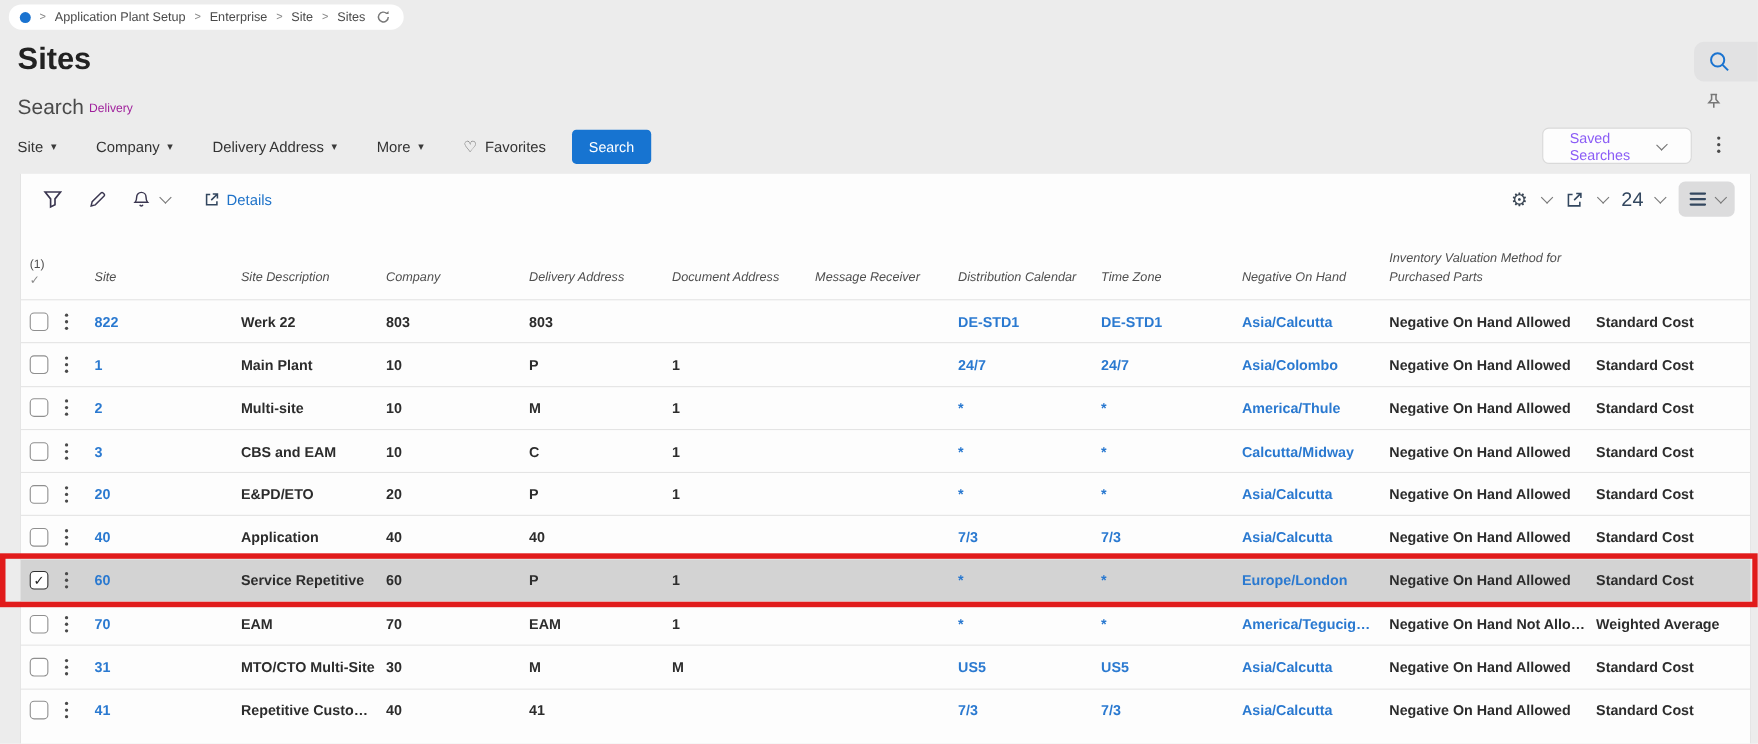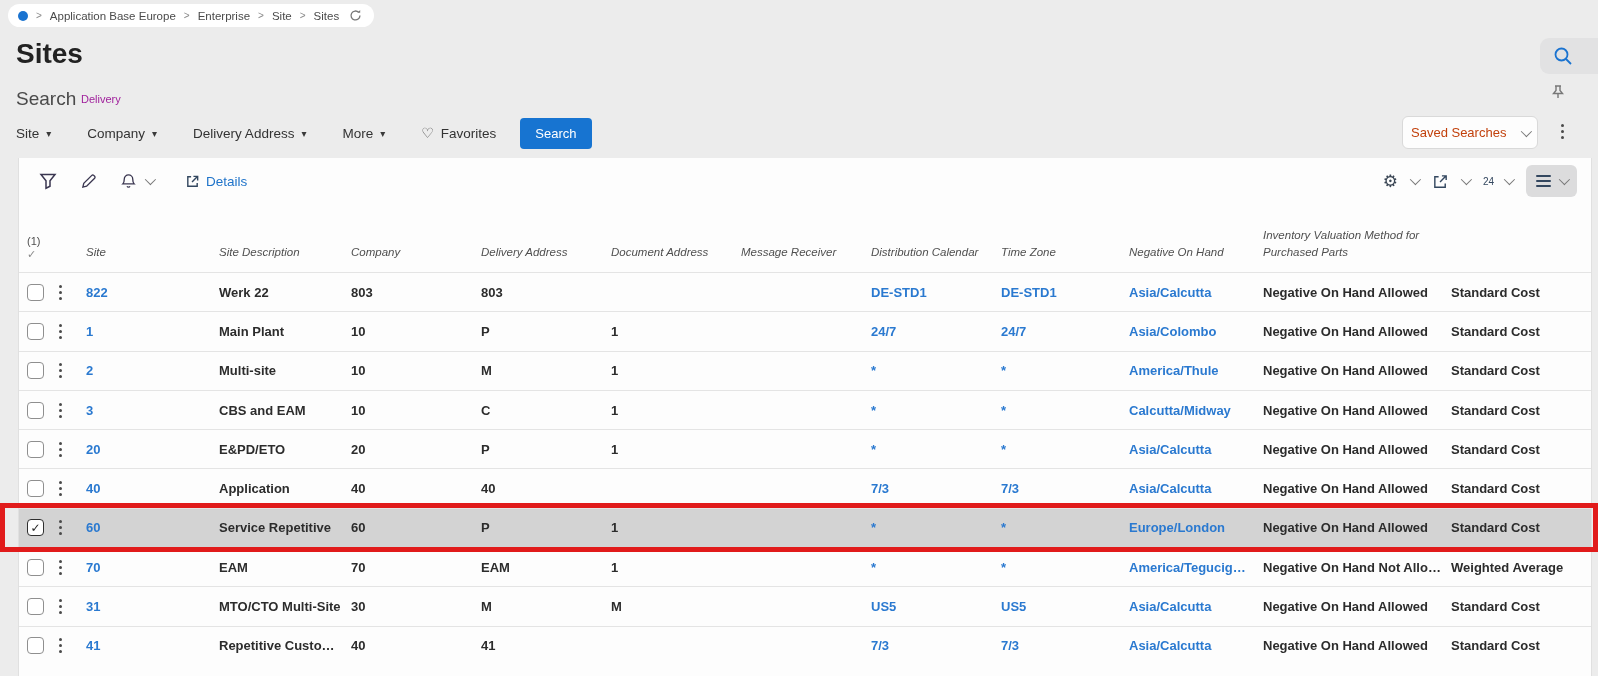--- a/index.html
+++ b/index.html
@@ -29,39 +29,39 @@
   .filter-bar { position:absolute; left:0; top:114px; width:1598px; height:38px; display:flex; align-items:center; }
   .filter-group { display:flex; align-items:center; gap:36px; margin-left:16px; }
   .filter-dd { display:flex; align-items:center; gap:7px; font-size:13.5px; color:#333; cursor:pointer; }
   .caret { font-size:10px; color:#3a3a3a; }
   .favorites { display:flex; align-items:center; gap:7px; font-size:13.5px; color:#333; cursor:pointer; }
   .heart { font-size:14px; color:#555; }
   .search-btn { margin-left:24px; background:#1774d1; color:#fff; font-size:13px; border:none; border-radius:4px;
     padding:8px 15px; cursor:pointer; font-family:inherit; }
   .saved-searches { position:absolute; right:60px; top:116px; width:136px; height:33px; background:#fdfdfd;
     border:1px solid #d9d9d9; border-radius:6px; display:flex; align-items:center; justify-content:space-between;
-    padding:0 8px; font-size:13px; color:#c2410c; cursor:pointer; }
+    padding:0 24px; font-size:13px; color:#8b5cf6; cursor:pointer; }
   .chev { width:8px; height:8px; border-right:1.5px solid #777; border-bottom:1.5px solid #777;
     transform:rotate(45deg) translateY(-2px); }
   .kebab-v { display:flex; flex-direction:column; gap:3px; align-items:center; cursor:pointer; }
   .kebab-v i { width:3px; height:3px; border-radius:50%; background:#4a4a4a; }
   .saved-kebab { position:absolute; right:34px; top:124px; }
 
   
   .card { position:absolute; left:18px; top:158px; width:1574px; height:609px; background:#fdfdfd;
     border-left:1px solid #e0e0e0; border-right:1px solid #e0e0e0; }
   .table-toolbar { height:46px; display:flex; align-items:center; padding:0 14px; }
   .tb-left { display:flex; align-items:center; gap:10px; }
   .tb-icon-btn { display:flex; align-items:center; justify-content:center; width:30px; height:30px; cursor:pointer; }
   .tb-group { display:flex; align-items:center; gap:2px; }
   .details-link { display:flex; align-items:center; gap:6px; margin-left:22px; cursor:pointer; }
   .details-link span { color:#1f73c9; font-size:13.5px; }
   .tb-right { margin-left:auto; display:flex; align-items:center; gap:14px; }
   .gear-glyph { font-size:17px; color:#3a4654; line-height:1; }
-  .page-size { font-size:10px; color:#33475f; }
+  .page-size { font-size:18px; color:#33475f; }
   .view-btn { background:#dcdcdd; border-radius:6px; height:32px; padding:0 10px; display:flex; align-items:center; gap:8px; cursor:pointer; }
   .hamburger { display:flex; flex-direction:column; gap:2.5px; }
   .hamburger i { width:15px; height:2.5px; background:#33475f; border-radius:1px; }
 
   
   .grid { display:grid; grid-template-columns:40px 27px 133px 132px 130px 130px 130px 130px 130px 128px 134px 188px minmax(0,1fr); }
   .thead { height:68px; align-items:end; padding-bottom:11px; font-size:11.5px; color:#4f4f4f; }
   .thead .hc { padding-right:10px; line-height:1.5;font-style:italic; }
   .sel-head { padding-left:8px; display:flex; flex-direction:column; gap:1px; }
   .sel-head .cnt { font-size:11px; }
@@ -84,21 +84,21 @@
   svg { display:block; }
 </style>
 </head>
 <body>
 
 <div class="page">
 
   <div class="breadcrumb-pill">
     <span class="bc-dot"></span>
     <span class="bc-sep">&gt;</span>
-    <span class="bc-item">Application Base Europe</span>
+    <span class="bc-item">Application Plant Setup</span>
     <span class="bc-sep">&gt;</span>
     <span class="bc-item">Enterprise</span>
     <span class="bc-sep">&gt;</span>
     <span class="bc-item">Site</span>
     <span class="bc-sep">&gt;</span>
     <span class="bc-item">Sites</span>
     <span class="bc-refresh">
       <svg width="13" height="13" viewBox="0 0 16 16">
           <path d="M13.5 8a5.5 5.5 0 1 1-1.6-3.9" fill="none" stroke="#777" stroke-width="1.6"></path>
           <path d="M13.8 1.2v3.4h-3.4z" fill="#777"></path>

